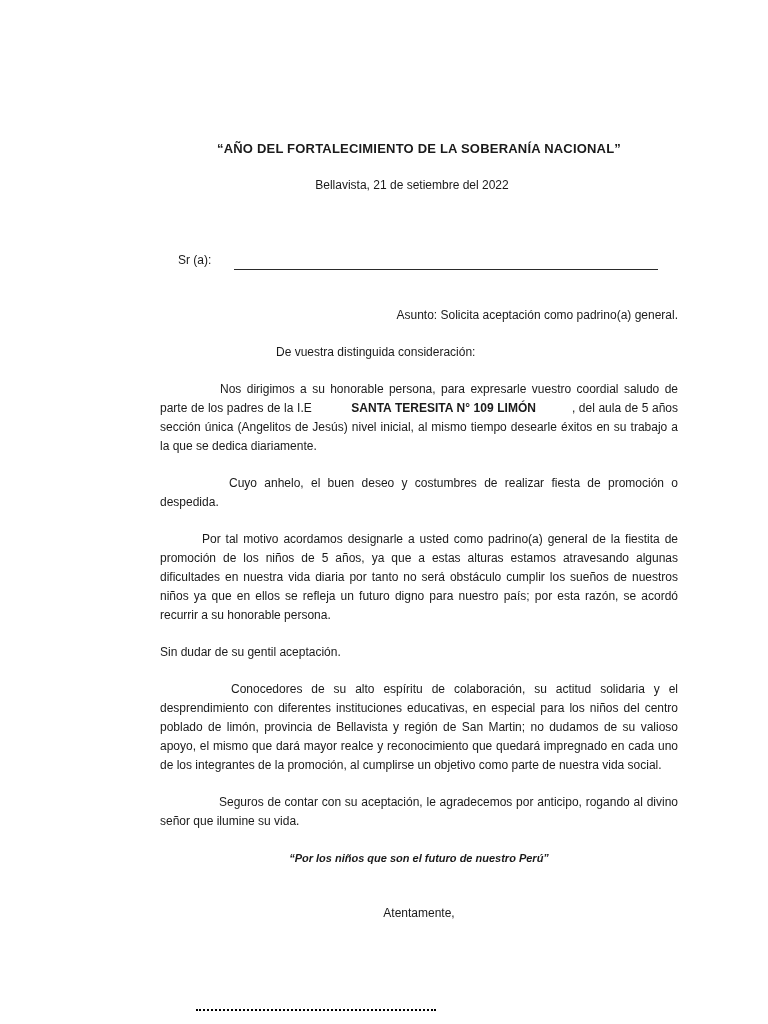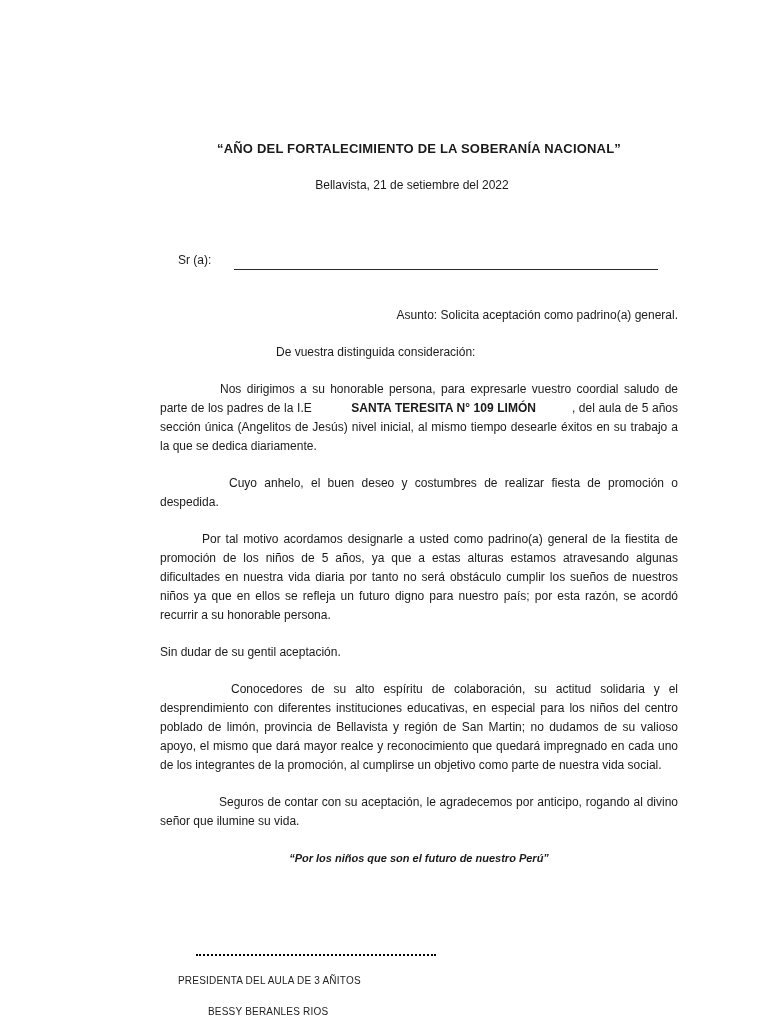--- a/index.html
+++ b/index.html
@@ -128,20 +128,21 @@
   <p class="body p2">Por tal motivo acordamos designarle a usted como padrino(a) general de la fiestita de promoción de los niños de 5 años, ya que a estas alturas estamos atravesando algunas dificultades en nuestra vida diaria por tanto no será obstáculo cumplir los sueños de nuestros niños ya que en ellos se refleja un futuro digno para nuestro país; por esta razón, se acordó recurrir a su honorable persona.</p>
 
   <p class="body p3">Sin dudar de su gentil aceptación.</p>
 
   <p class="body p4">Conocedores de su alto espíritu de colaboración, su actitud solidaria y el desprendimiento con diferentes instituciones educativas, en especial para los niños del centro poblado de limón, provincia de Bellavista y región de San Martin; no dudamos de su valioso apoyo, el mismo que dará mayor realce y reconocimiento que quedará impregnado en cada uno de los integrantes de la promoción, al cumplirse un objetivo como parte de nuestra vida social.</p>
 
   <p class="body p5">Seguros de contar con su aceptación, le agradecemos por anticipo, rogando al divino señor que ilumine su vida.</p>
 
   <p class="motto">“Por los niños que son el futuro de nuestro Perú”</p>
 
+  <p class="closing">Atentamente,</p>
 
   <div class="signatures">
     <div class="sig left">
       <div class="dotline"></div>
       <div class="role">PRESIDENTA DEL AULA DE 3 AÑITOS</div>
       <div class="name">BESSY BERANLES RIOS</div>
     </div>
   </div>
 
 </div>

